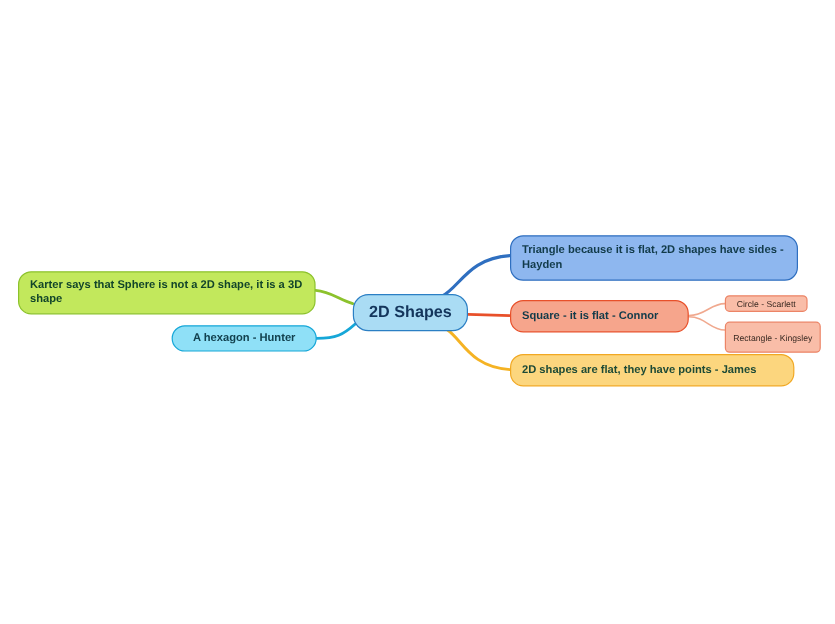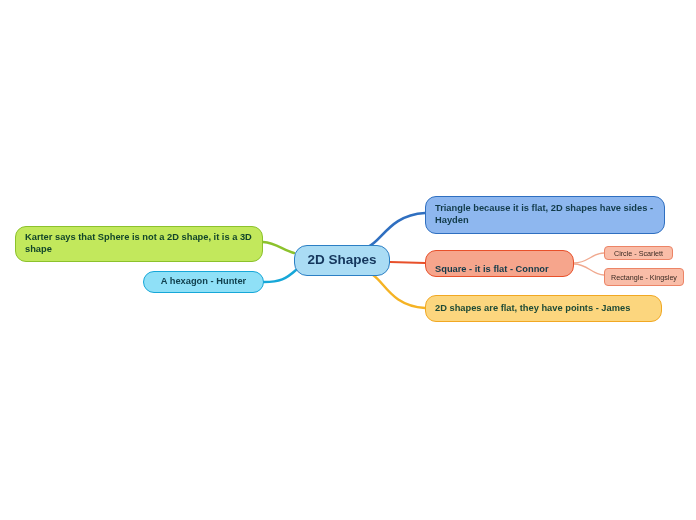--- a/index.html
+++ b/index.html
@@ -74,21 +74,20 @@
 
   
   #node-square {
     left: 425px;
     top: 250px;
     width: 149px;
     height: 27px;
     background: #f6a58c;
     border-color: #e8502a;
     padding: 0 9px;
-    align-items: flex-end;
   }
   #node-square .label {
     font-size: 9.3px;
     color: #123b4a;
   }
 
   
   .subnode {
     position: absolute;
     box-sizing: border-box;
@@ -110,21 +109,21 @@
   #node-circle {
     left: 604px;
     top: 246px;
     width: 69px;
     height: 14px;
   }
   #node-rectangle {
     left: 604px;
     top: 268px;
     width: 80px;
-    height: 18px;
+    height: 26px;
   }
 
   
   #node-james {
     left: 425px;
     top: 295px;
     width: 237px;
     height: 27px;
     background: #fcd67e;
     border-color: #f1a823;

